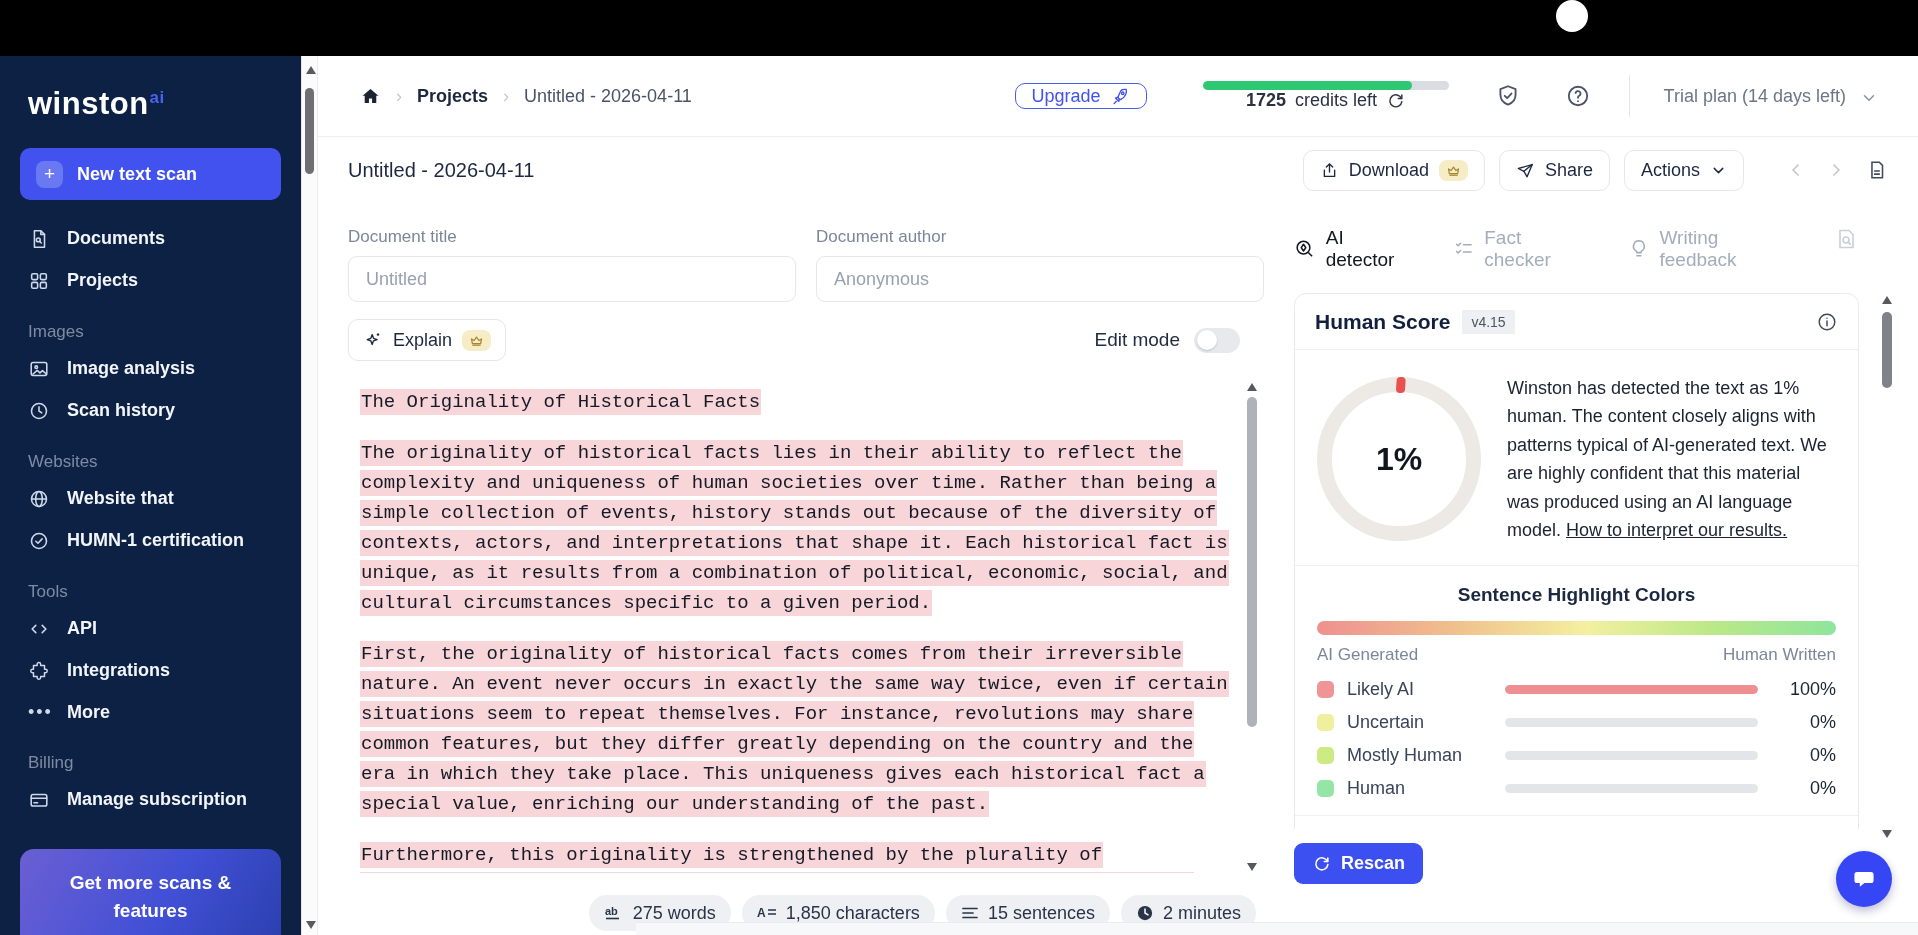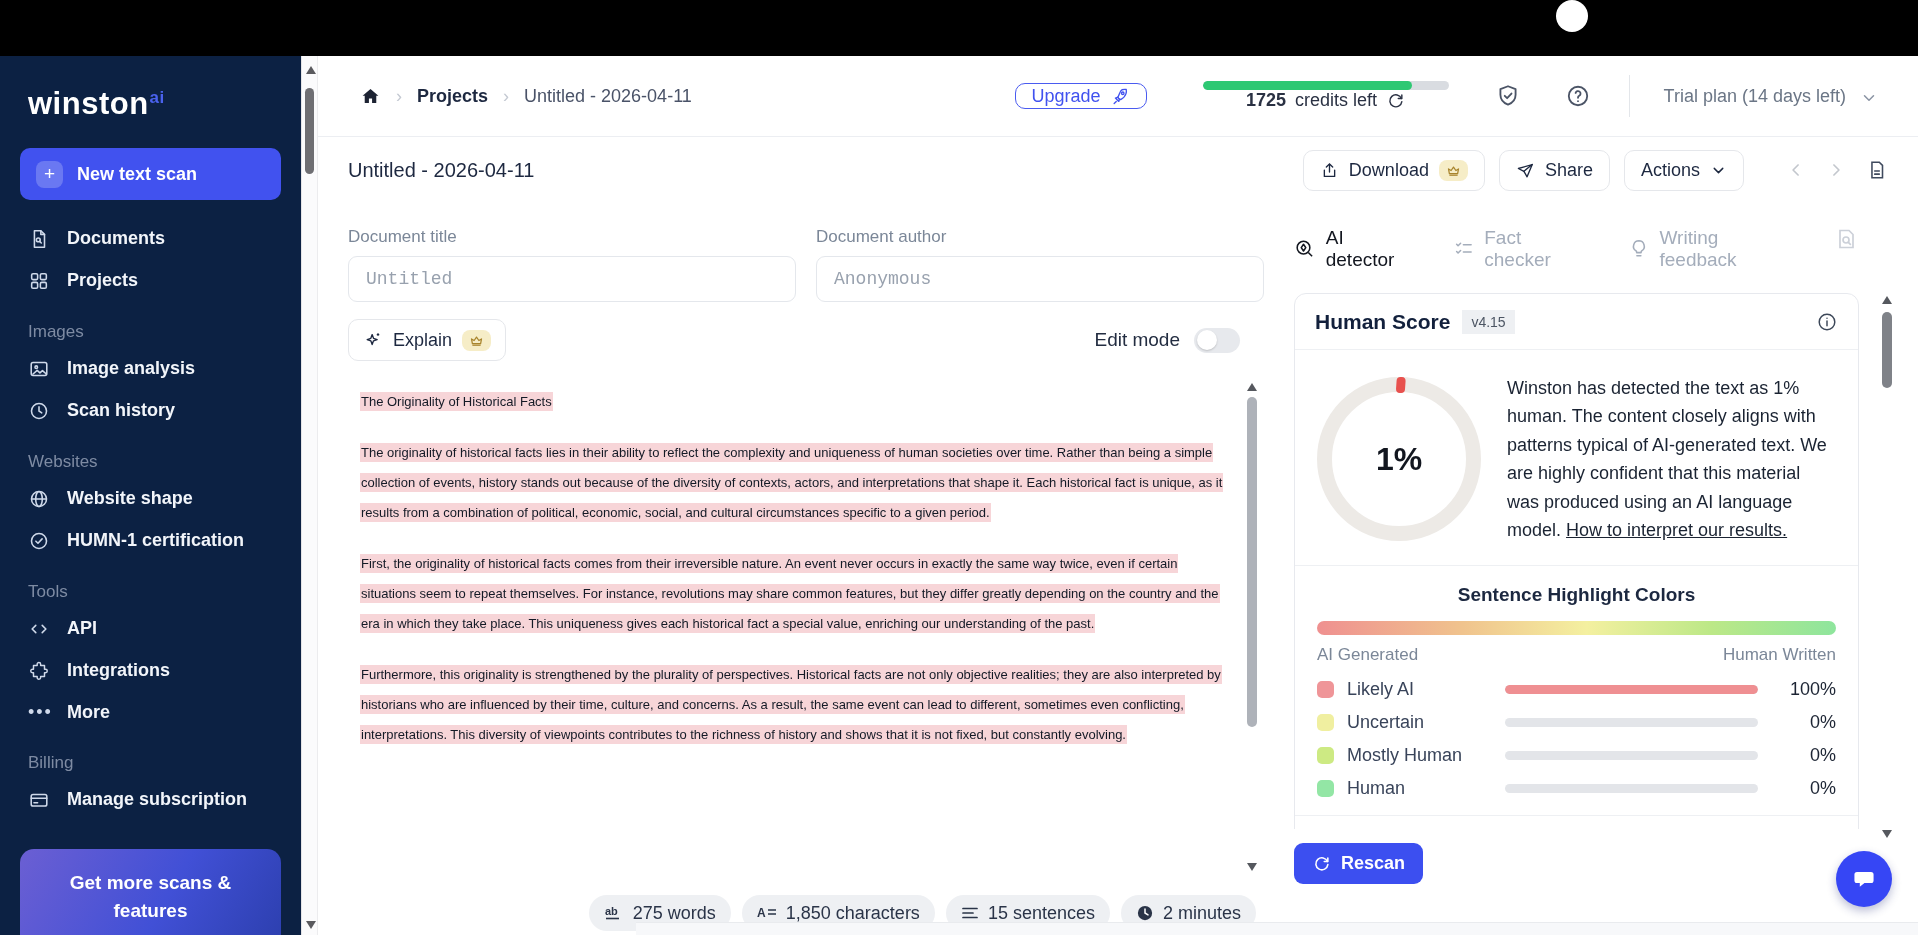--- a/index.html
+++ b/index.html
@@ -75,33 +75,33 @@
   .nav-arrows .dark { color:#3f4a5e; }
 
   .content { flex:1; display:flex; padding:24px 0 0 30px; gap:24px; position:relative; }
 
   
   .left-col { width:922px; flex:none; display:flex; flex-direction:column; }
   .fields { display:flex; gap:20px; }
   .field { width:448px; }
   .field label { display:block; font-size:17px; color:#7b8798; margin-bottom:9px; }
   .field input { width:100%; height:46px; border:1px solid #e4e7ec; border-radius:9px; padding:0 17px;
-                 font-size:18px; color:#3c4758; font-family:Liberation Mono, monospace; background:#fff; }
+                 font-size:18px; color:#3c4758; font-family:Liberation Sans, sans-serif; background:#fff; }
   .field input::placeholder { color:#98a1ae; }
   .explain-row { display:flex; align-items:center; margin-top:17px; }
   .explain-btn { height:42px; border:1px solid #e5e7eb; border-radius:10px; background:#fff; display:flex;
                  align-items:center; gap:10px; padding:0 14px; font-size:18px; color:#1d2840; cursor:pointer; }
   .edit-wrap { margin-left:auto; display:flex; align-items:center; gap:14px; padding-right:30px; }
   .edit-lbl { font-size:19px; color:#232d41; }
   .toggle { width:46px; height:25px; border-radius:13px; background:#e7e9ed; position:relative; cursor:pointer; }
   .knob { position:absolute; top:2.5px; left:3px; width:20px; height:20px; border-radius:50%; background:#fff;
           box-shadow:0 1px 2px rgba(0,0,0,.18); }
 
   .doc-scroll { position:relative; margin-top:20px; height:492px; overflow:hidden; padding:6px 40px 0 12px; }
-  .doc-p { font-size:13px; line-height:30px; color:#141a26; margin-bottom:21px; }
+  .doc-p { font-size:19px; line-height:30px; color:#141a26; margin-bottom:21px;font-family:Liberation Mono, monospace; }
   .hl { background:#f7d5d8; padding:2px 1px; -webkit-box-decoration-break:clone; box-decoration-break:clone; }
   .doc-sb { position:absolute; right:12px; top:2px; bottom:2px; width:12px; }
   .doc-sb .tri-up { left:1px; top:0; border-bottom-color:#55585e; }
   .doc-sb .tri-down { left:1px; bottom:0; border-top-color:#55585e; }
   .doc-thumb { position:absolute; top:14px; left:1px; width:10px; height:330px; border-radius:5px; background:#aeb2b9; }
 
   .stats-row { display:flex; justify-content:flex-end; gap:11px; margin-top:22px; padding-right:14px; }
   .chip { height:36px; background:#eef0f3; border-radius:18px; display:flex; align-items:center; gap:9px;
           padding:0 15px; font-size:18px; color:#2a3448; }
   .chip svg { color:#2a3448; }
@@ -218,21 +218,21 @@
           <span class="t">Scan history</span>
         </div>
 
         <div class="nav-sec">Websites</div>
         <div class="nav-item">
           <svg viewBox="0 0 24 24" fill="none" stroke="currentColor" stroke-width="1.7">
               <circle cx="12" cy="12" r="8.2"></circle>
               <ellipse cx="12" cy="12" rx="3.6" ry="8.2"></ellipse>
               <path d="M3.8 12h16.4"></path>
             </svg>
-          <span class="t">Website shape</span>
+          <span class="t">Website that</span>
         </div>
         <div class="nav-item">
           <svg viewBox="0 0 24 24" fill="none" stroke="currentColor" stroke-width="1.7" stroke-linecap="round" stroke-linejoin="round">
               <circle cx="12" cy="12" r="8.2"></circle>
               <path d="m8.6 12.2 2.3 2.3 4.5-4.8"></path>
             </svg>
           <span class="t">HUMN-1 certification</span>
         </div>
 
         <div class="nav-sec">Tools</div>

